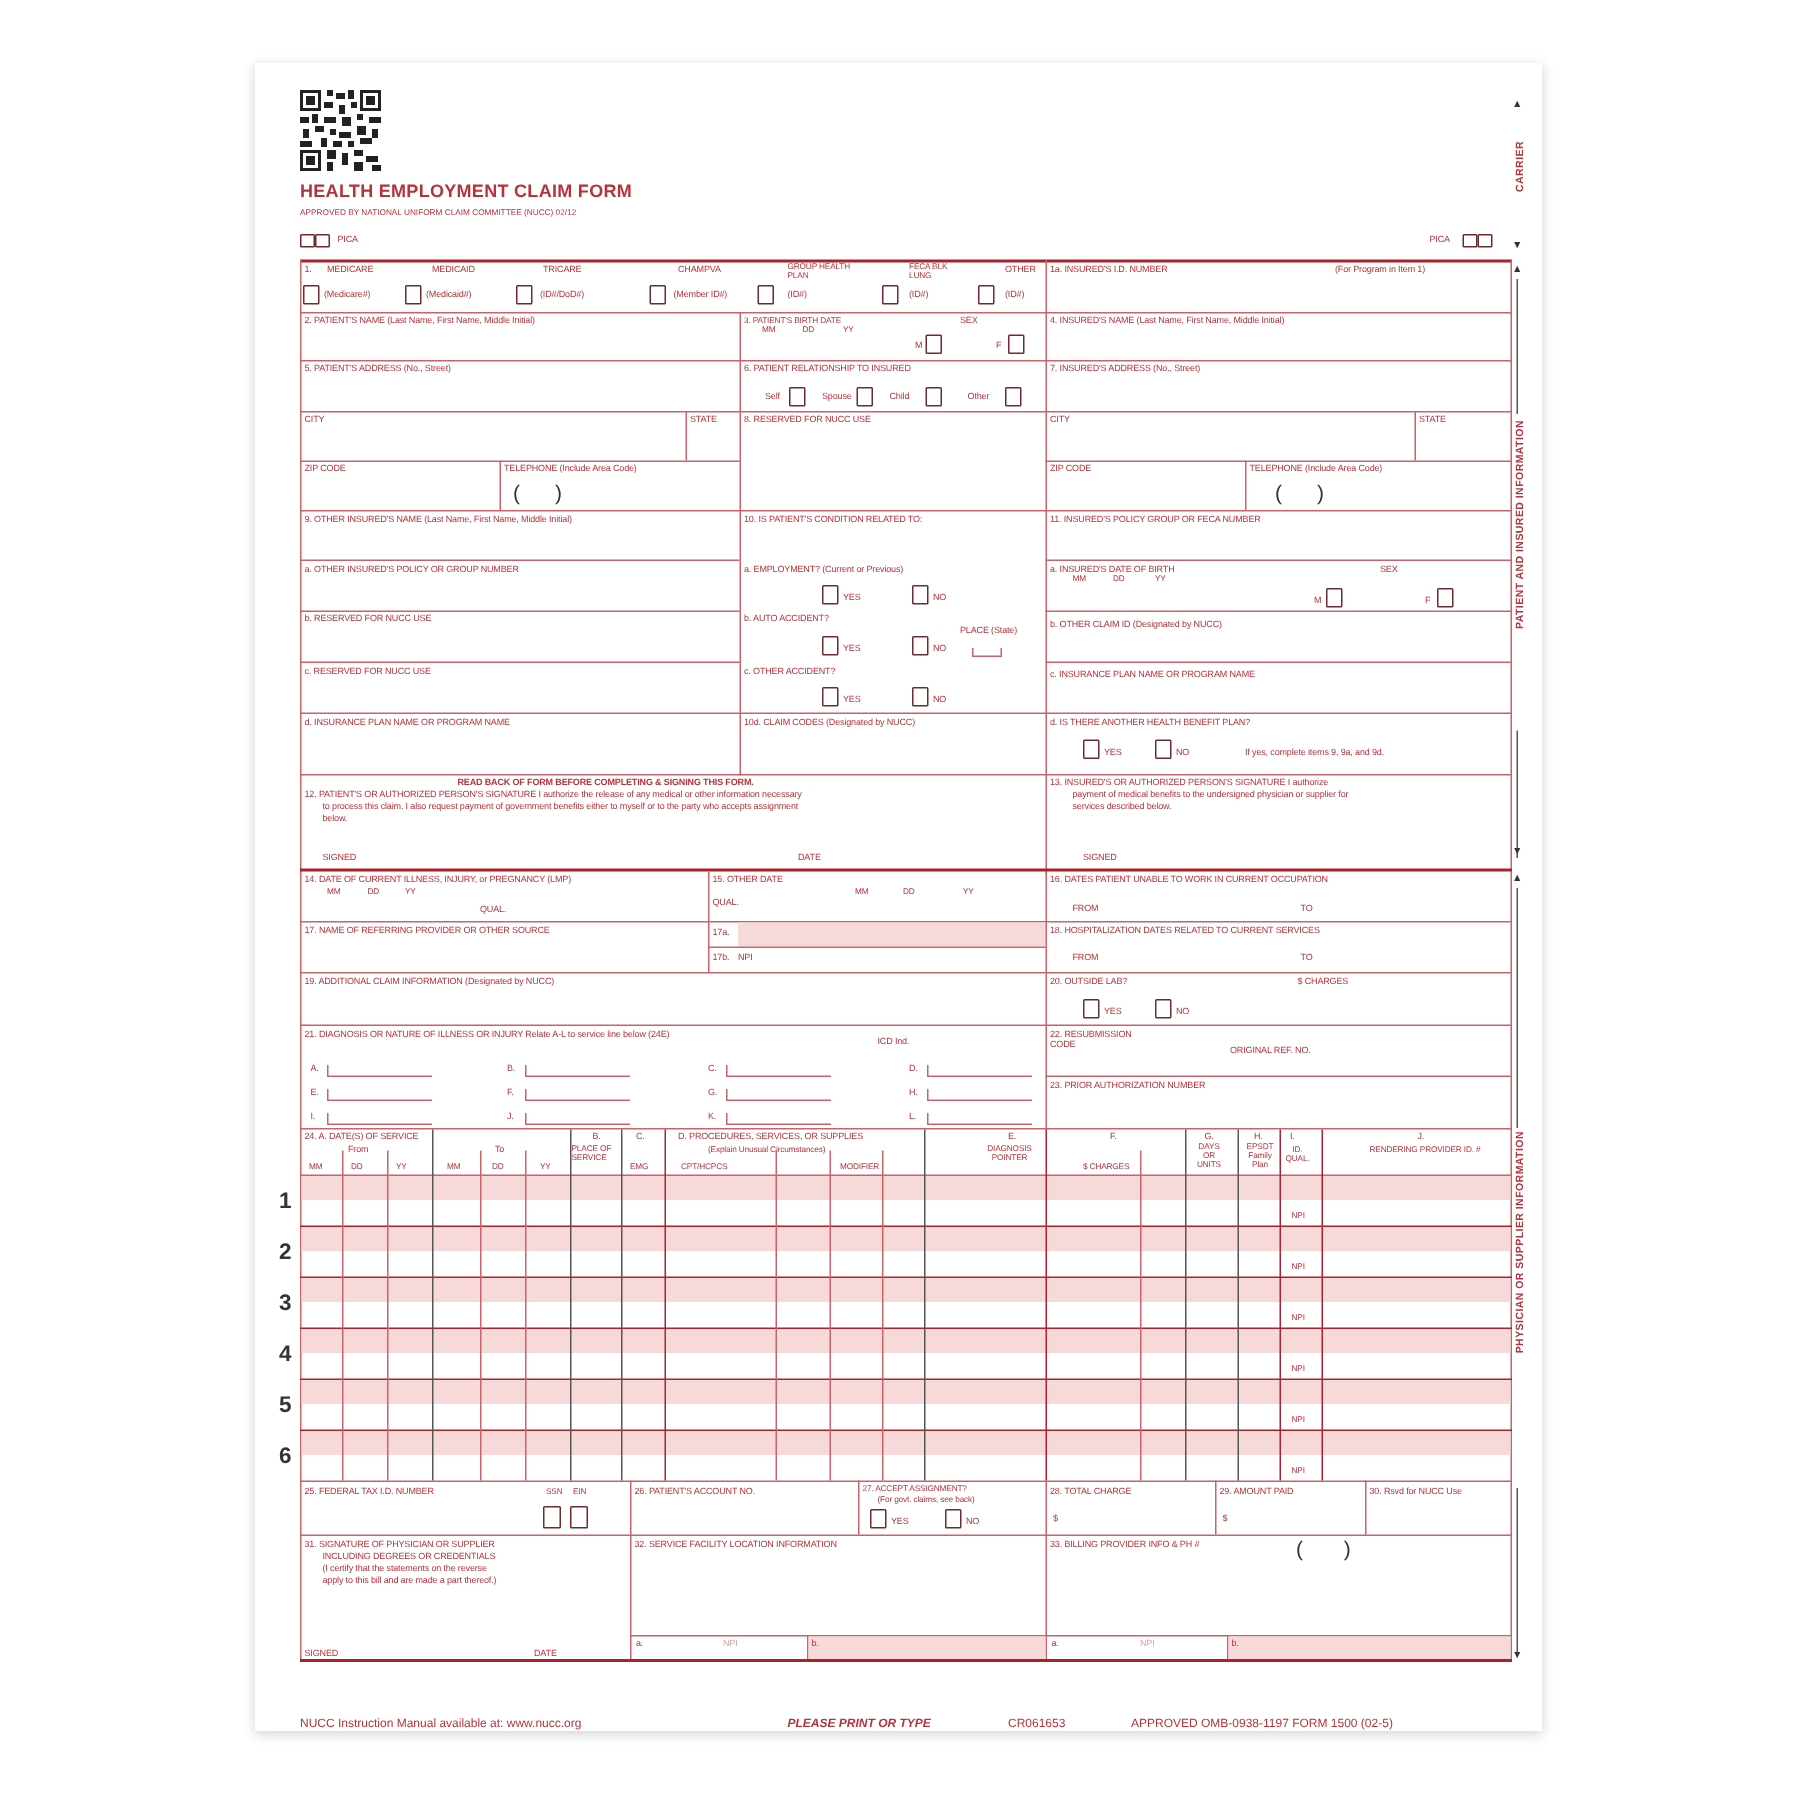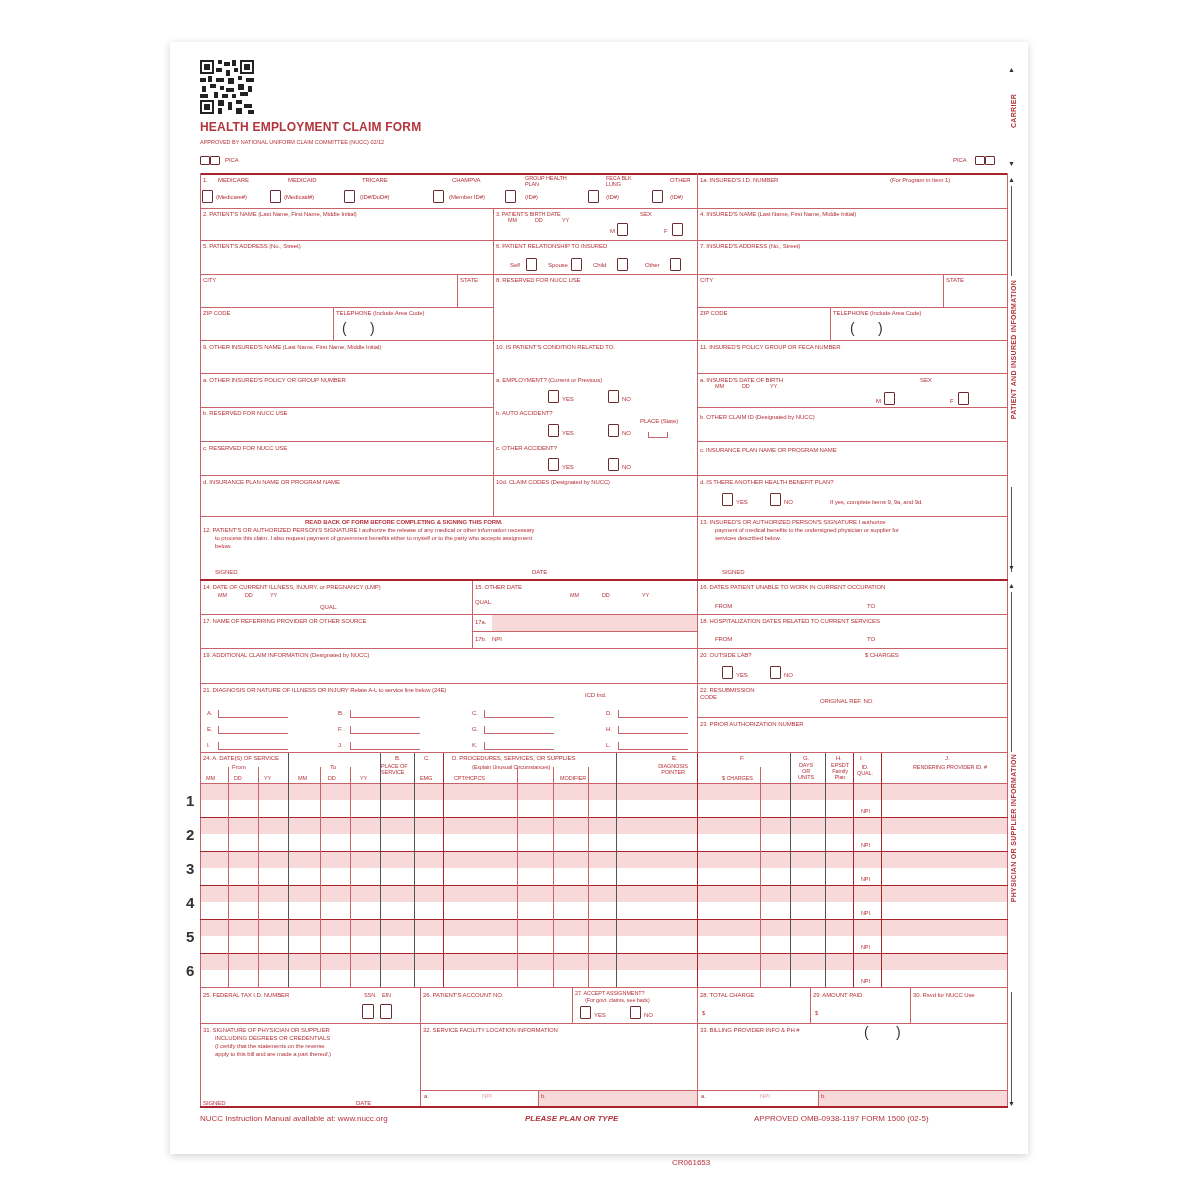--- a/index.html
+++ b/index.html
@@ -12,21 +12,21 @@
   .hl{position:absolute;height:1px;background:#c9636a}
   .hlb{position:absolute;height:2px;background:#a8232b}
   .vl{position:absolute;width:1px;background:#c9636a}
   .cb{position:absolute;width:11px;height:13px;border:1px solid #6d2a2f;border-radius:1px;background:#fff}
   .shade{position:absolute;background:#f8d9d9}
   .title{position:absolute;left:30px;top:78px;font-size:12px;font-weight:bold;color:#b5333b;letter-spacing:0.2px}
   .subtitle{position:absolute;left:30px;top:97px;font-size:5.5px;color:#b5333b}
   .rownum{position:absolute;left:13px;font-size:15px;font-weight:bold;color:#333;font-family:"Liberation Sans",sans-serif}
   .side{position:absolute;writing-mode:vertical-rl;transform:rotate(180deg);font-size:7px;font-weight:bold;color:#b5333b;letter-spacing:0.3px}
   .arrow{position:absolute;font-size:7px;color:#333;left:838px}
-  .footer{position:absolute;top:1072px;font-size:8px;color:#b5333b}
+  .footer{position:absolute;top:1102px;font-size:8px;color:#b5333b}
   .foot-i{font-style:italic;font-weight:bold}
   .paren{position:absolute;font-size:14px;color:#333}
 </style>
 </head>
 <body>
 
 <div class="sheet">
 
   <div class="abs" style="left:30px;top:18px;width:54px;height:54px;">
     <svg width="54" height="54" viewBox="0 0 27 27">
@@ -460,16 +460,16 @@
   <div class="lbl" style="left:371px;top:1051px;">b.</div>
   <div class="lbl" style="left:531px;top:1051px;">a.</div>
   <div class="lbl" style="left:590px;top:1051px;color:#e0a0a4;">NPI</div>
   <div class="vl" style="left:648px;top:1048px;height:17px;"></div>
   <div class="shade" style="left:649px;top:1049px;width:188px;height:15px;"></div>
   <div class="lbl" style="left:651px;top:1051px;">b.</div>
 
   <div class="hlb" style="left:30px;top:1064px;width:808px;"></div>
 
   <div class="footer" style="left:30px;">NUCC Instruction Manual available at:  www.nucc.org</div>
-  <div class="footer foot-i" style="left:355px;">PLEASE PLAN OR TYPE</div>
-  <div class="footer" style="left:502px;margin-top:44px;">CR061653</div>
+  <div class="footer foot-i" style="left:355px;">PLEASE PRINT OR TYPE</div>
+  <div class="footer" style="left:502px;">CR061653</div>
   <div class="footer" style="left:584px;">APPROVED OMB-0938-1197 FORM 1500 (02-5)</div>
 </div>
 
 </body></html>

